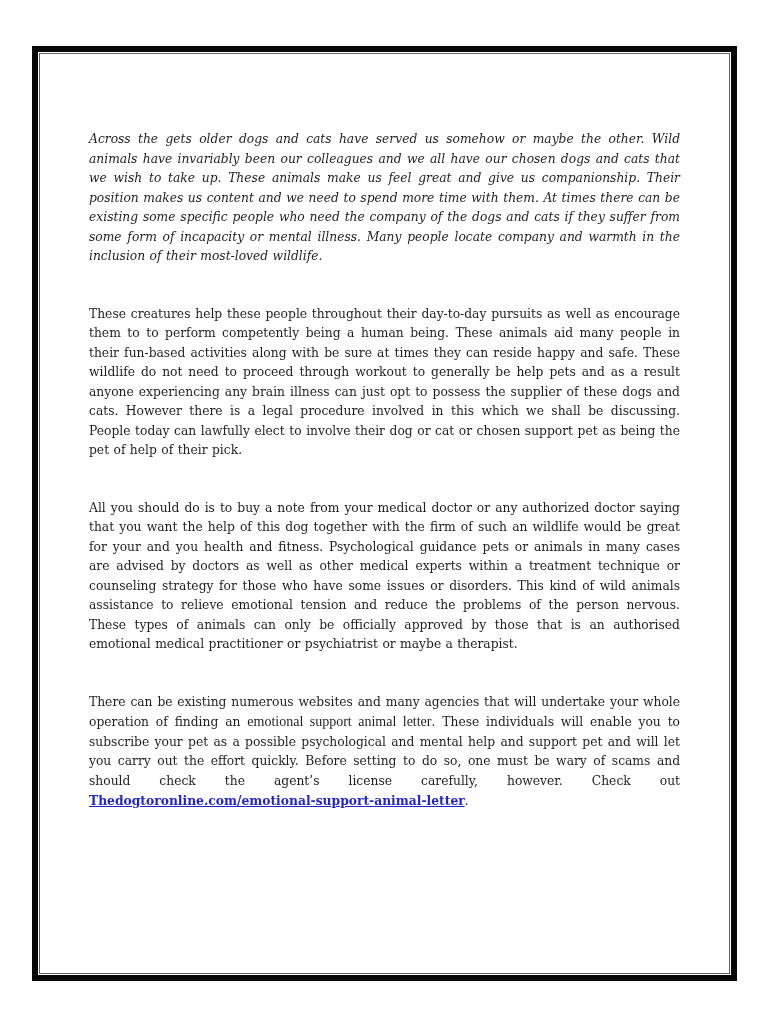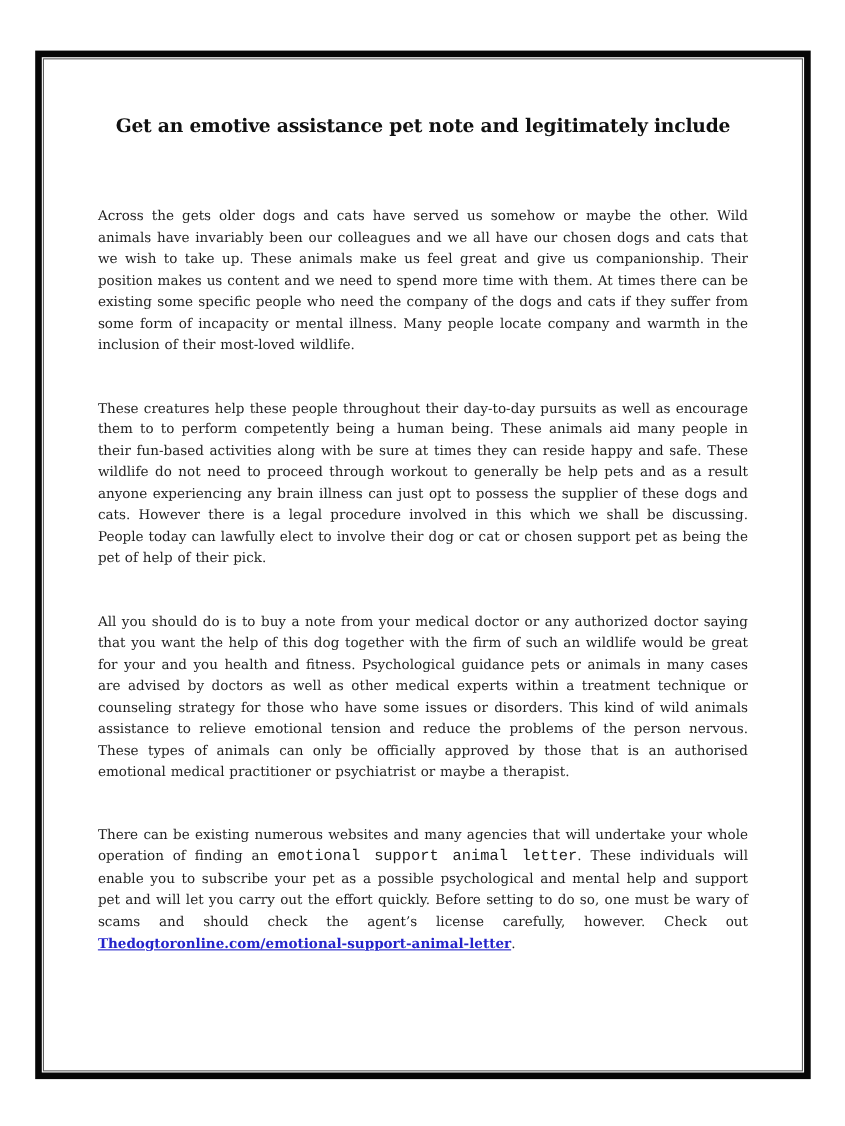--- a/index.html
+++ b/index.html
@@ -45,41 +45,40 @@
     letter-spacing: -0.2px;
   }
   .title-line { display: block; }
   .para {
     font-size: 12.3px;
     line-height: 19.5px;
     text-align: justify;
     margin-top: 38px;
     word-spacing: 0.5px;
   }
-  .para.first { margin-top: 58px; }
+  .para.first { margin-top: 29px; font-style: italic; }
   .alt-font {
-    font-family: Liberation Mono, monospace;
+    font-family: Liberation Serif, serif;
     font-size: 14px;
   }
   .doc-link {
     color: #2424cb;
     font-weight: bold;
     cursor: pointer;
   }
 </style>
 </head>
 <body>
 
 <div class="page">
   <div class="frame">
     <div class="frame-inner">
       <div class="content">
 
         <h1 class="title">
-            <span class="title-line">Get an emotive assistance pet note and legitimately include</span>
           </h1>
 
         <p class="para first">Across the gets older dogs and cats have served us somehow or maybe the other. Wild animals have invariably been our colleagues and we all have our chosen dogs and cats that we wish to take up. These animals make us feel great and give us companionship. Their position makes us content and we need to spend more time with them. At times there can be existing some specific people who need the company of the dogs and cats if they suffer from some form of incapacity or mental illness. Many people locate company and warmth in the inclusion of their most-loved wildlife.</p>
 
         <p class="para">These creatures help these people throughout their day-to-day pursuits as well as encourage them to to perform competently being a human being. These animals aid many people in their fun-based activities along with be sure at times they can reside happy and safe. These wildlife do not need to proceed through workout to generally be help pets and as a result anyone experiencing any brain illness can just opt to possess the supplier of these dogs and cats. However there is a legal procedure involved in this which we shall be discussing. People today can lawfully elect to involve their dog or cat or chosen support pet as being the pet of help of their pick.</p>
 
         <p class="para">All you should do is to buy a note from your medical doctor or any authorized doctor saying that you want the help of this dog together with the firm of such an wildlife would be great for your and you health and fitness. Psychological guidance pets or animals in many cases are advised by doctors as well as other medical experts within a treatment technique or counseling strategy for those who have some issues or disorders. This kind of wild animals assistance to relieve emotional tension and reduce the problems of the person nervous. These types of animals can only be officially approved by those that is an authorised emotional medical practitioner or psychiatrist or maybe a therapist.</p>
 
         <p class="para"><span>There can be existing numerous websites and many agencies that will undertake your whole operation of finding an </span><span class="alt-font">emotional support animal letter</span><span>. These individuals will enable you to subscribe your pet as a possible psychological and mental help and support pet and will let you carry out the effort quickly. Before setting to do so, one must be wary of scams and should check the agent’s license carefully, however. Check out </span><a class="doc-link" href="#">Thedogtoronline.com/emotional-support-animal-letter</a><span>.</span></p>
 

